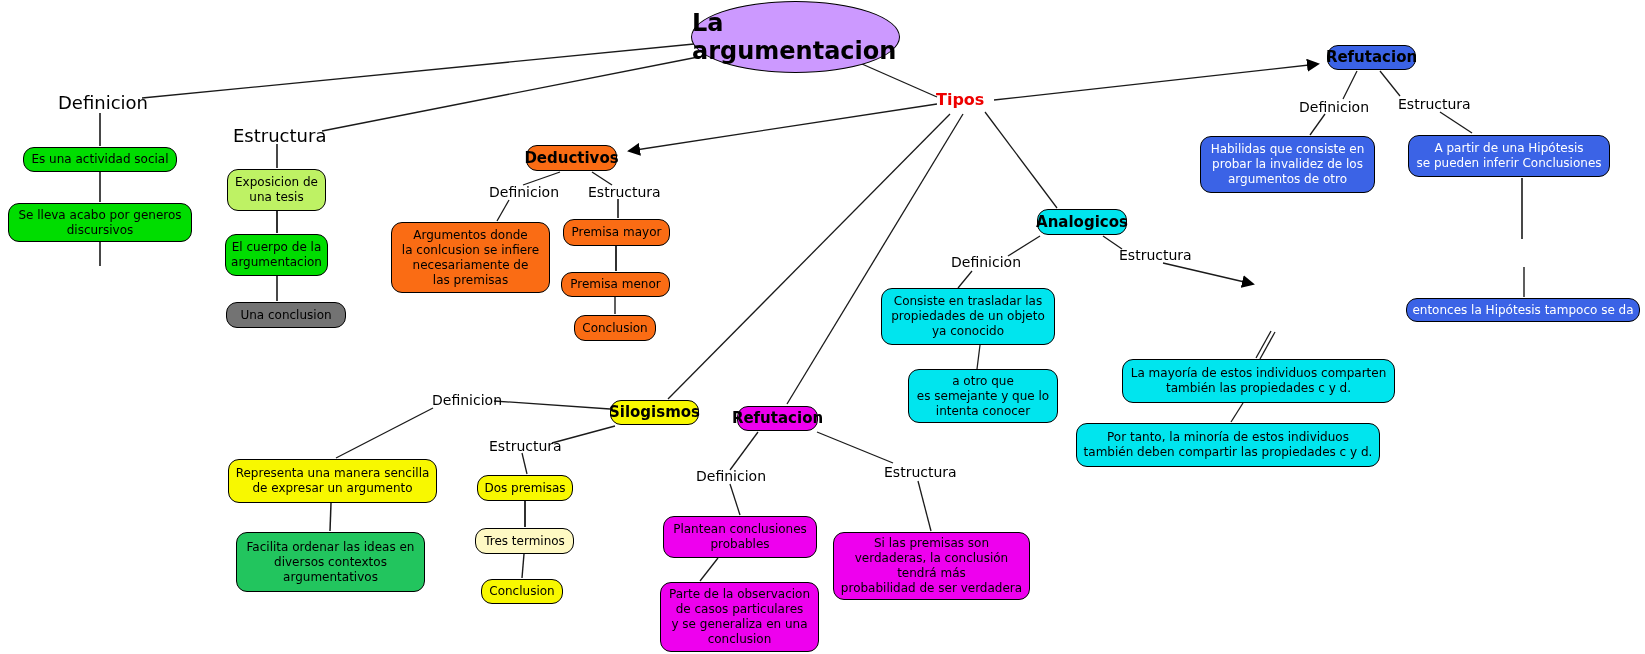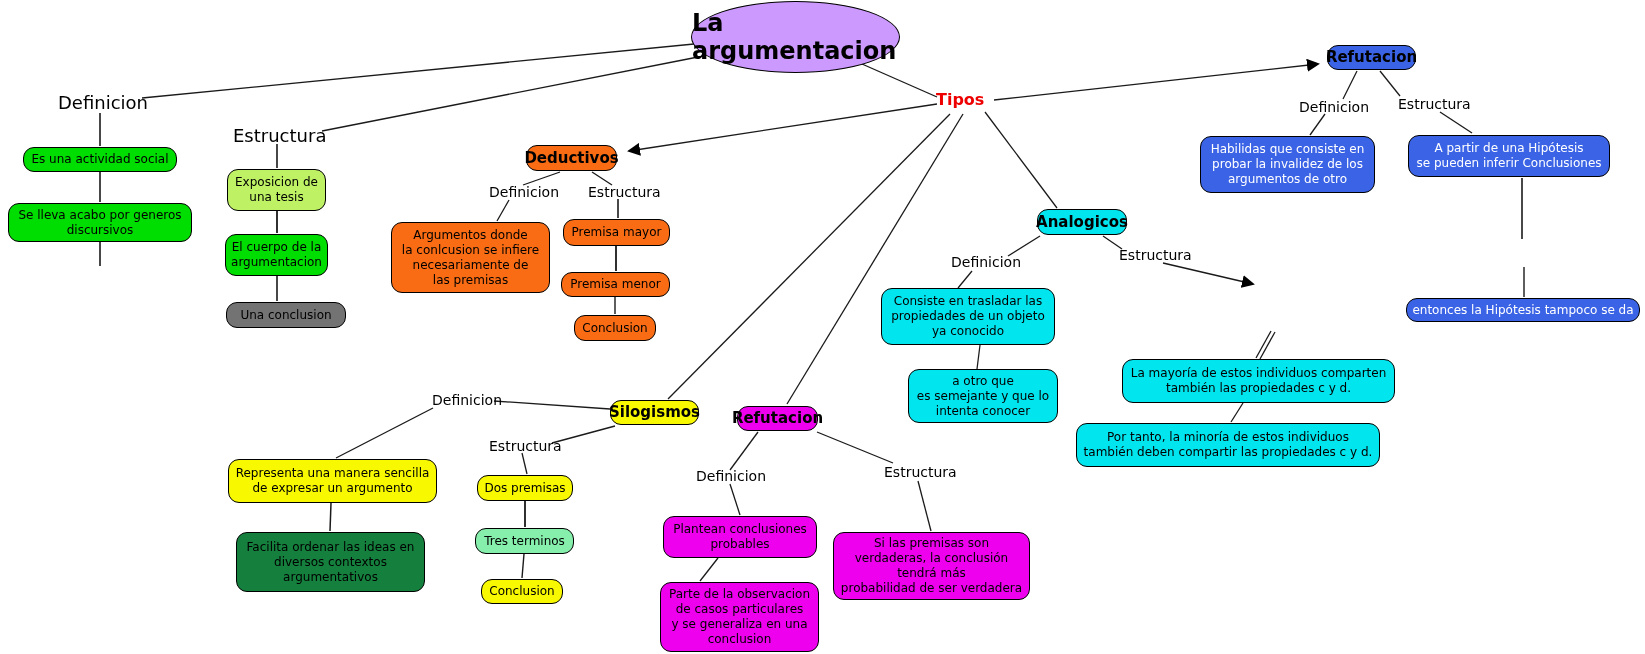--- a/index.html
+++ b/index.html
@@ -118,23 +118,23 @@
 necesariamente de
 las premisas</div>
   <div class="node" style="left:563px;top:219px;width:107px;height:27px;background:#fa6c14">Premisa mayor</div>
   <div class="node" style="left:561px;top:272px;width:109px;height:25px;background:#fa6c14">Premisa menor</div>
   <div class="node" style="left:574px;top:315px;width:82px;height:26px;background:#fa6c14">Conclusion</div>
 
   <div class="node title" style="left:610px;top:400px;width:89px;height:25px;background:#f8f800">Silogismos</div>
   <div class="label" style="left:432px;top:392px">Definicion</div>
   <div class="label" style="left:489px;top:438px">Estructura</div>
   <div class="node" style="left:228px;top:459px;width:209px;height:44px;background:#f8f800">Representa una manera sencilla de expresar un argumento</div>
-  <div class="node" style="left:236px;top:532px;width:189px;height:60px;background:#15803d">Facilita ordenar las ideas en diversos contextos argumentativos</div>
+  <div class="node" style="left:236px;top:532px;width:189px;height:60px;background:#22c55e">Facilita ordenar las ideas en diversos contextos argumentativos</div>
   <div class="node" style="left:477px;top:475px;width:96px;height:26px;background:#f8f800">Dos premisas</div>
-  <div class="node" style="left:475px;top:528px;width:99px;height:26px;background:#86efac">Tres terminos</div>
+  <div class="node" style="left:475px;top:528px;width:99px;height:26px;background:#fef9c3">Tres terminos</div>
   <div class="node" style="left:481px;top:579px;width:82px;height:25px;background:#f8f800">Conclusion</div>
 
   <div class="node title" style="left:737px;top:406px;width:81px;height:25px;background:#ee00ee">Refutacion</div>
   <div class="label" style="left:696px;top:468px">Definicion</div>
   <div class="label" style="left:884px;top:464px">Estructura</div>
   <div class="node" style="left:663px;top:516px;width:154px;height:42px;background:#ee00ee">Plantean conclusiones probables</div>
   <div class="node" style="left:660px;top:582px;width:159px;height:70px;background:#ee00ee">Parte de la observacion
 de casos particulares
 y se generaliza en una
 conclusion</div>

